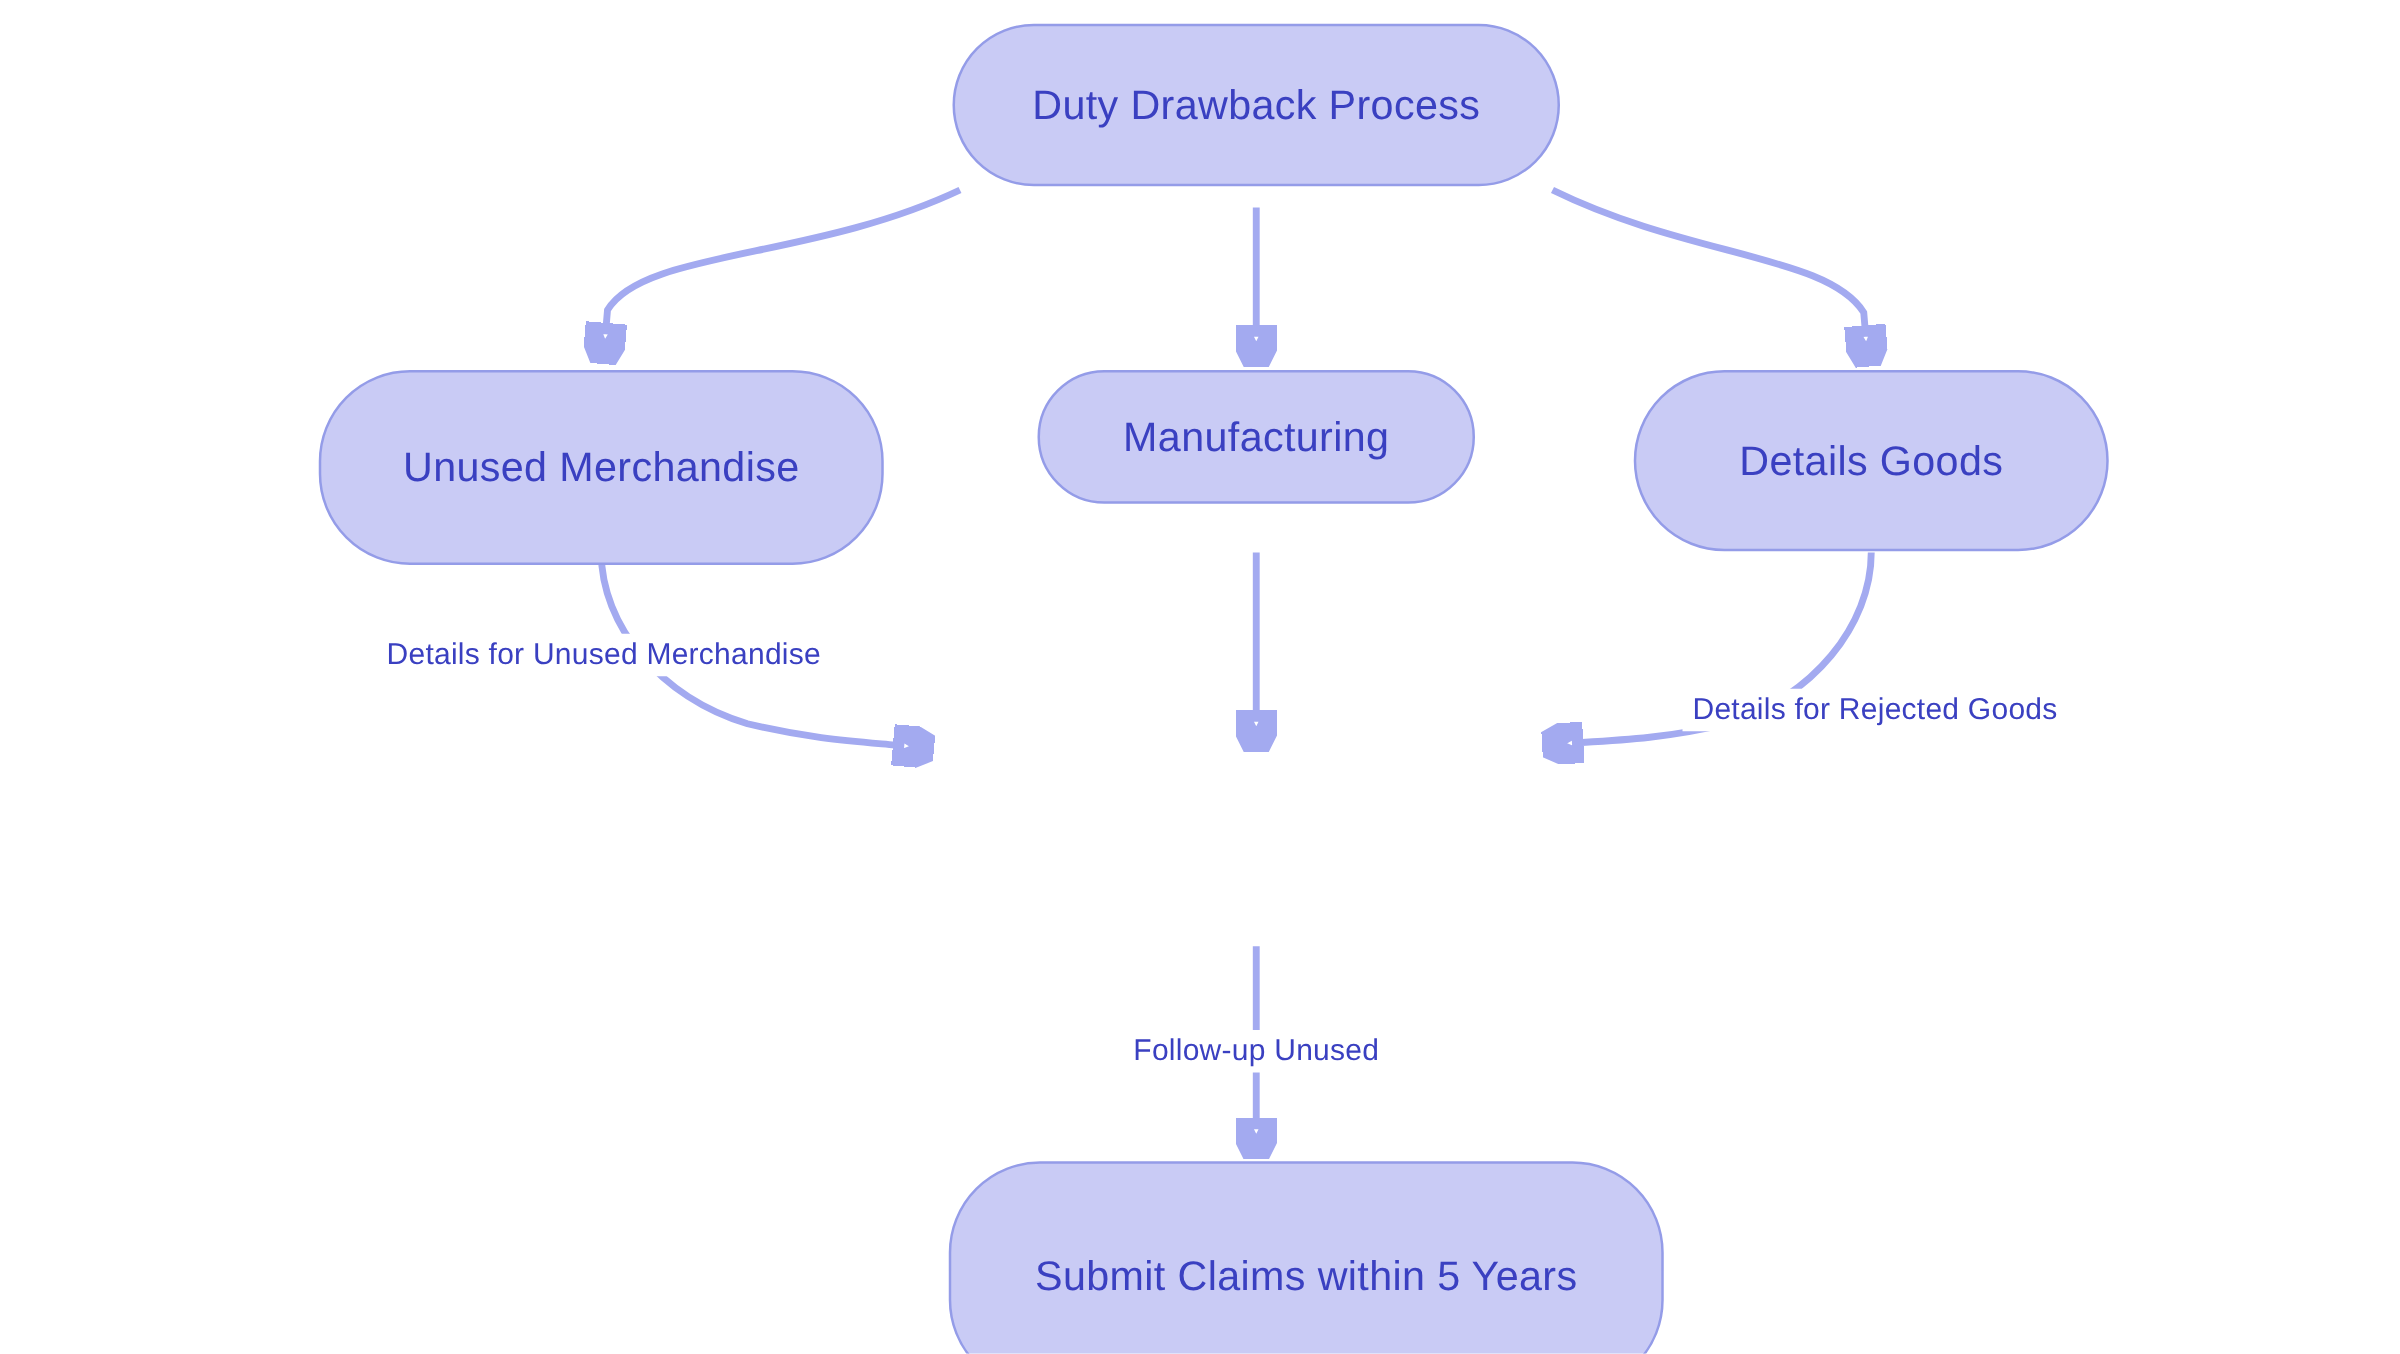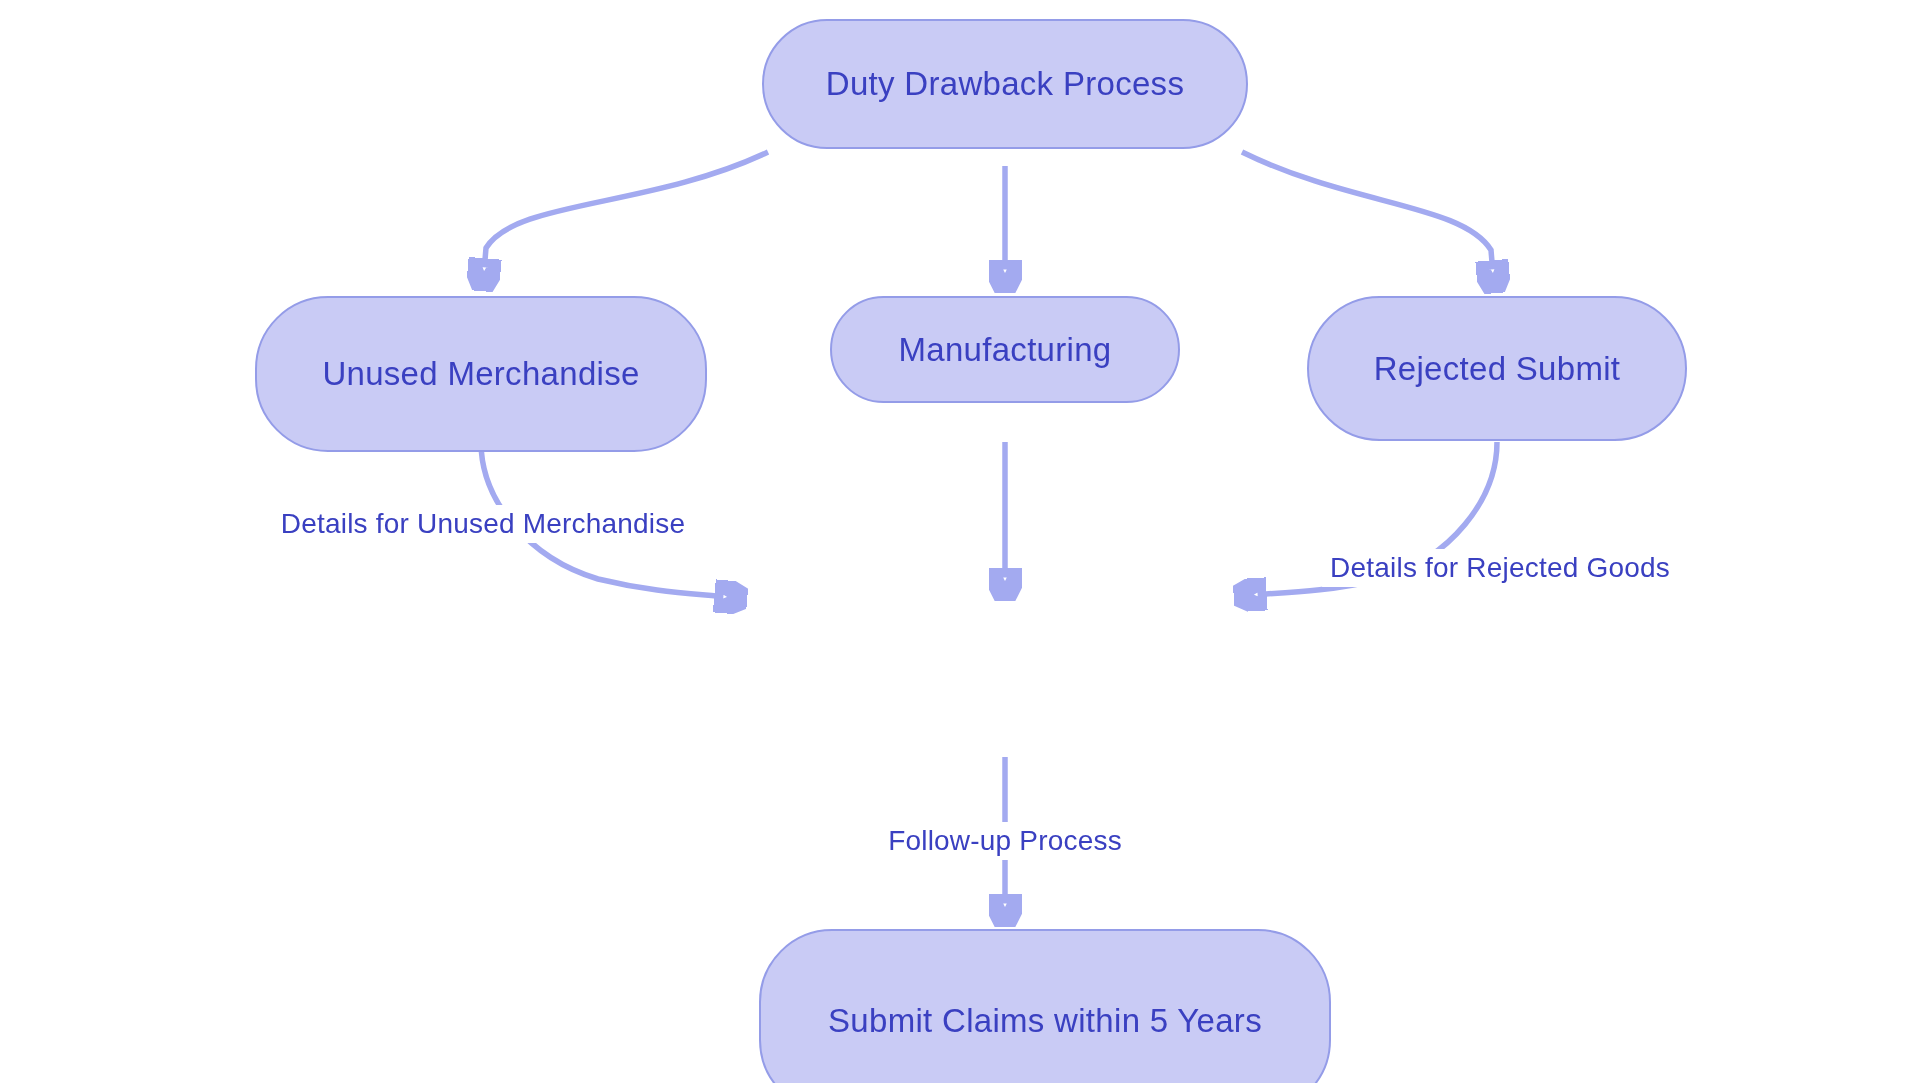--- a/index.html
+++ b/index.html
@@ -43,21 +43,21 @@
     justify-content: center;
     text-align: center;
     white-space: nowrap;
   }
   .edge-label {
     position: absolute;
     z-index: 2;
     transform: translate(-50%, -50%);
     background: #ffffff;
     color: #3a40c1;
-    font-size: 28px;
+    font-size: 24px;
     letter-spacing: 0.2px;
     padding: 3px 8px;
     white-space: nowrap;
   }
   
   #node-duty          { left: 762px;  top: 19px;  width: 486px; height: 130px; }
   #node-unused        { left: 255px;  top: 296px; width: 452px; height: 156px; }
   #node-manufacturing { left: 830px;  top: 296px; width: 350px; height: 107px; }
   #node-rejected      { left: 1307px; top: 296px; width: 380px; height: 145px; }
   #node-eligibility   { left: 685px;  top: 608px; width: 640px; height: 148px; }
@@ -83,21 +83,21 @@
     <path d="M 1005 166 L 1005 262" marker-end="url(#arrowhead)"></path>
     <path d="M 1242 152 C 1352 206, 1462 204, 1491 250 L 1492 262" marker-end="url(#arrowhead)"></path>
     <path d="M 481 442 C 481 500, 528 558, 598 579 C 648 591, 682 593, 716 596" marker-end="url(#arrowhead)"></path>
     <path d="M 1005 442 L 1005 570" marker-end="url(#arrowhead)"></path>
     <path d="M 1497 442 C 1497 500, 1450 558, 1382 579 C 1336 590, 1300 592, 1265 594" marker-end="url(#arrowhead)"></path>
     <path d="M 1005 757 L 1005 896" marker-end="url(#arrowhead)"></path>
   </svg>
 
   <div class="edge-label" id="label-unused-details">Details for Unused Merchandise</div>
   <div class="edge-label" id="label-rejected-details">Details for Rejected Goods</div>
-  <div class="edge-label" id="label-followup">Follow-up Process</div>
+  <div class="edge-label" id="label-followup">Follow-up Unused</div>
 
   <div class="node" id="node-duty">Duty Drawback Process</div>
   <div class="node" id="node-unused">Unused Merchandise</div>
   <div class="node" id="node-manufacturing">Manufacturing</div>
-  <div class="node" id="node-rejected">Rejected Submit</div>
+  <div class="node" id="node-rejected">Details Goods</div>
   <div class="node" id="node-submit">Submit Claims within 5 Years</div>
 
 </div>
 
 </body></html>

